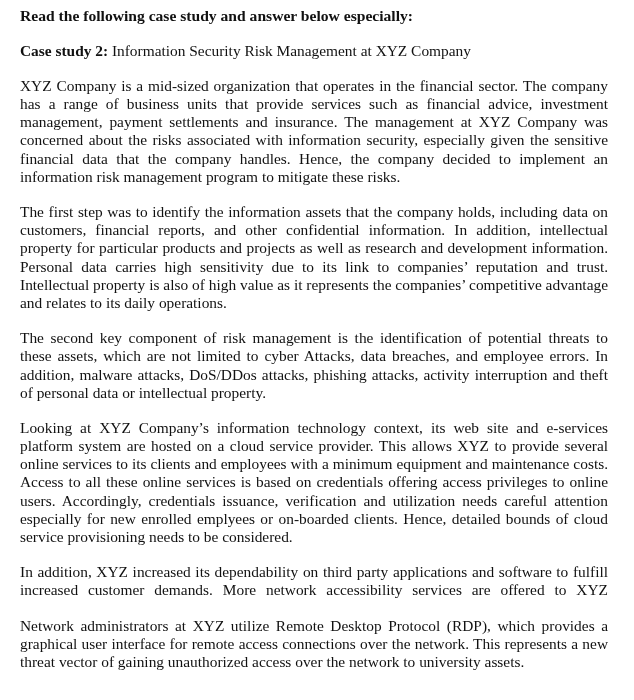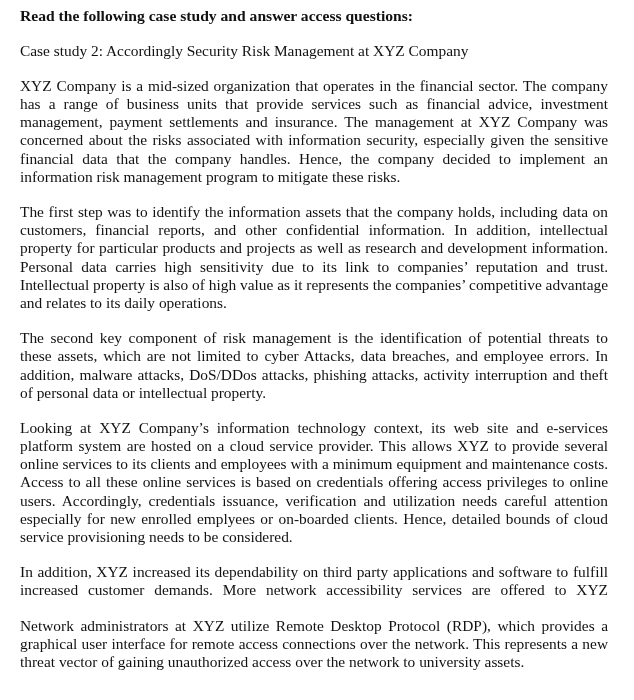--- a/index.html
+++ b/index.html
@@ -25,33 +25,33 @@
     }
     .heading {
       font-weight: bold;
       margin: 0 0 17px 0;
       font-size: 15.6px;
     }
     .subheading {
       margin: 0 0 17px 0;
     }
     .subheading .label {
-      font-weight: normal;
+      font-weight: bold;
     }
     .para {
       margin: 0 0 17.5px 0;
       text-align: justify;
       text-align-last: left;
     }
   </style>
 </head>
 <body>
 
 <div class="doc">
-  <p class="heading">Read the following case study and answer access questions:</p>
-  <p class="subheading"><span class="label">Case study 2:</span><span> Accordingly Security Risk Management at XYZ Company</span></p>
+  <p class="heading">Read the following case study and answer below especially:</p>
+  <p class="subheading"><span class="label">Case study 2:</span><span> Information Security Risk Management at XYZ Company</span></p>
   <p class="para">XYZ Company is a mid-sized organization that operates in the financial sector. The company has a range of business units that provide services such as financial advice, investment management, payment settlements and insurance. The management at XYZ Company was concerned about the risks associated with information security, especially given the sensitive financial data that the company handles. Hence, the company decided to implement an information risk management program to mitigate these risks.</p>
   <p class="para">The first step was to identify the information assets that the company holds, including data on customers, financial reports, and other confidential information. In addition, intellectual property for particular products and projects as well as research and development information. Personal data carries high sensitivity due to its link to companies’ reputation and trust. Intellectual property is also of high value as it represents the companies’ competitive advantage and relates to its daily operations.</p>
   <p class="para">The second key component of risk management is the identification of potential threats to these assets, which are not limited to cyber Attacks, data breaches, and employee errors. In addition, malware attacks, DoS/DDos attacks, phishing attacks, activity interruption and theft of personal data or intellectual property.</p>
   <p class="para">Looking at XYZ Company’s information technology context, its web site and e-services platform system are hosted on a cloud service provider. This allows XYZ to provide several online services to its clients and employees with a minimum equipment and maintenance costs. Access to all these online services is based on credentials offering access privileges to online users. Accordingly, credentials issuance, verification and utilization needs careful attention especially for new enrolled emplyees  or on-boarded clients. Hence, detailed bounds of cloud service provisioning needs to be considered.</p>
   <p class="para" style="text-align-last: justify;">In addition, XYZ increased its dependability on third party applications and software to fulfill increased customer demands. More network accessibility services are offered to XYZ</p>
   <p class="para">Network administrators at XYZ utilize Remote Desktop Protocol (RDP), which provides a graphical user interface for remote access connections over the network. This represents a new threat vector of gaining unauthorized access over the network to university assets.</p>
 </div>
 
 </body></html>

